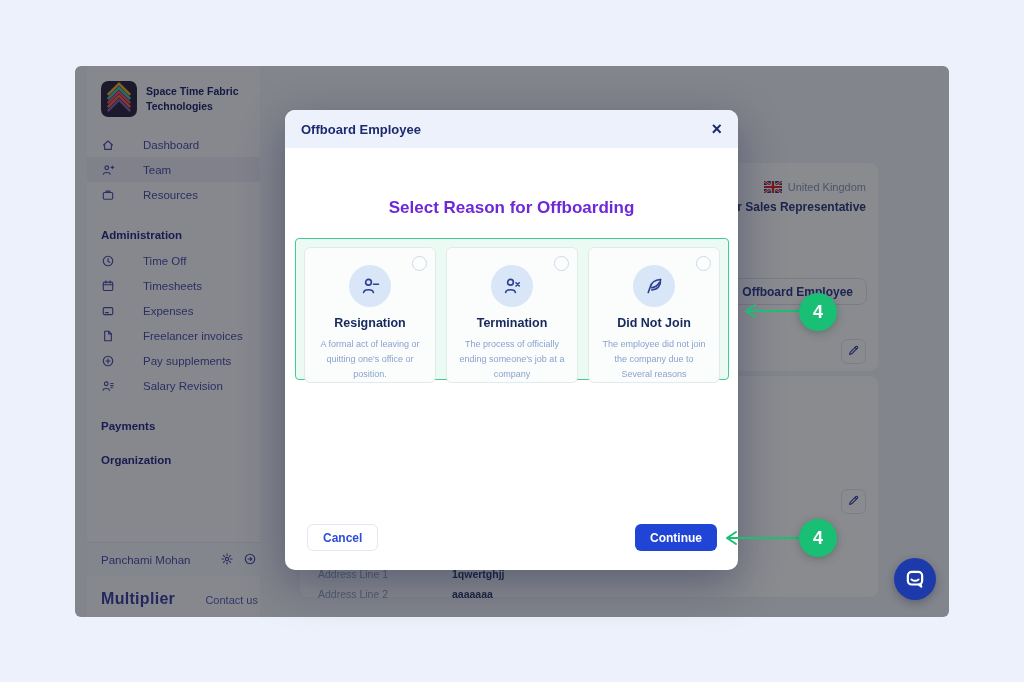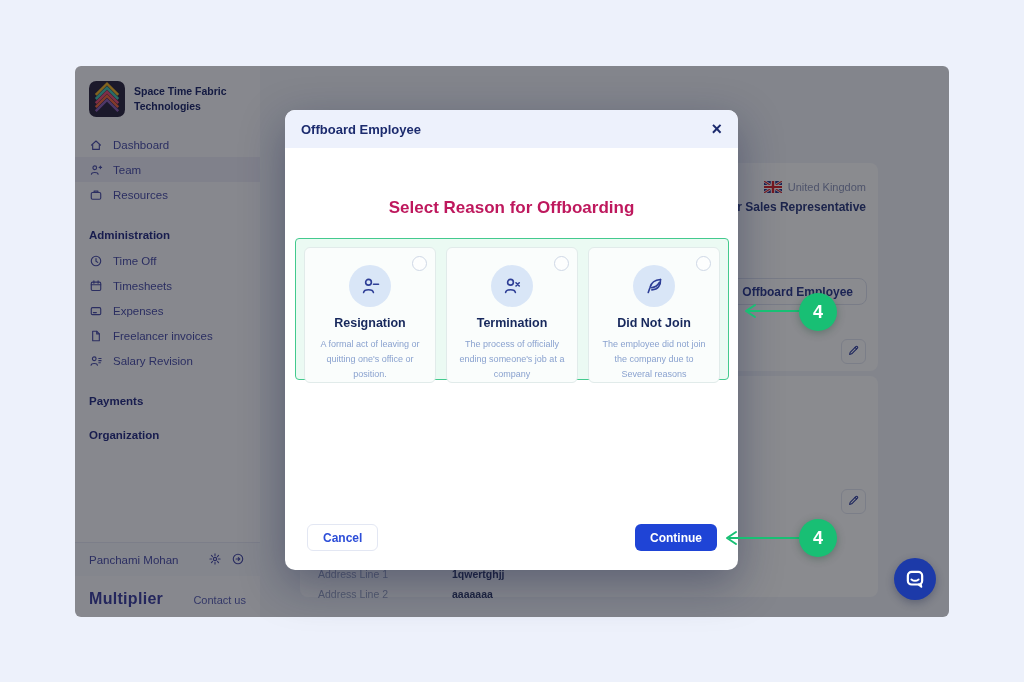--- a/index.html
+++ b/index.html
@@ -6,27 +6,27 @@
   html,body { width:1024px; height:682px; }
   body { font-family:"Liberation Sans", sans-serif; background:#edf1fb; overflow:hidden; }
   .canvas { position:relative; width:1024px; height:682px; background:#edf1fb; }
 
   
   .app { position:absolute; left:75px; top:66px; width:874px; height:551px;
          background:#f2f4fa; border-radius:6px; overflow:hidden; }
   .dim { position:absolute; inset:0; background:rgba(10,12,20,0.48); z-index:5; }
 
   
-  .sidebar { position:absolute; left:0; top:0; bottom:0; width:185px; background:#f9fafe; padding:15px 14px; }
+  .sidebar { position:absolute; left:12px; top:0; bottom:0; width:185px; background:#f9fafe; padding:15px 14px; }
   .logo-row { display:flex; gap:9px; align-items:flex-start; }
   .logo-mark { width:36px; height:36px; flex:none; }
   .logo-mark svg { width:36px; height:36px; display:block; }
   .company { font-size:10.5px; font-weight:bold; color:#1d276b; line-height:1.45; padding-top:3px; }
   .nav { margin-top:15px; }
-  .nav-item { display:flex; align-items:center; gap:10px; height:25px; font-size:11.5px; color:#4a4ea8; cursor:pointer; }
+  .nav-item { display:flex; align-items:center; gap:28px; height:25px; font-size:11.5px; color:#4a4ea8; cursor:pointer; }
   .nav-item.active { background:#ececf7; margin:0 -14px; padding:0 14px; }
   .nicon { width:14px; height:14px; flex:none; color:#575cb; }
   .nicon svg { width:14px; height:14px; display:block; }
   .sec-title { margin:22px 0 7px; font-size:11.5px; font-weight:bold; color:#262c83; }
   .sec-title.tight { }
   .sb-user { position:absolute; left:0; right:0; bottom:41px; border-top:1px solid #e4e7f3; background:#f4f5fc;
              padding:9px 14px; display:flex; align-items:center; justify-content:space-between;
              font-size:11.5px; color:#4a4ea8;gap:13px; }
   .sb-user-icons { display:flex; gap:8px; color:#4a4ea8; }
   .sb-user-icons .nicon { width:15px; height:15px; }
@@ -52,21 +52,21 @@
   .addr-label { width:134px; color:#9aa3c2; }
   .addr-value { color:#323b66; font-weight:bold; }
 
   
   .modal { position:absolute; left:285px; top:110px; width:453px; height:460px; background:#fff; border-radius:10px;
            box-shadow:0 14px 44px rgba(15,25,70,.38); z-index:10; }
   .modal-header { height:38px; background:#edf1fc; border-radius:10px 10px 0 0; display:flex; align-items:center;
                   justify-content:space-between; padding:0 16px; }
   .modal-title { font-size:13px; font-weight:bold; color:#1c2b6e; }
   .modal-close { font-size:18px; line-height:1; color:#1c2b6e; cursor:pointer; font-weight:bold; }
-  .modal-heading { position:absolute; left:0; right:0; top:88px; text-align:center; font-size:17px; font-weight:bold; color:#be185d; }
+  .modal-heading { position:absolute; left:0; right:0; top:88px; text-align:center; font-size:17px; font-weight:bold; color:#6d28d9; }
   .options-box { position:absolute; left:10px; top:128px; width:434px; height:142px; background:#ebfaf3;
                  border:1.5px solid #43ca8e; border-radius:4px; display:grid; grid-template-columns:repeat(3,1fr);
                  gap:10px; padding:8px; }
   .opt-card { position:relative; background:#fafdfc; border:1px solid #e1ebea; border-radius:6px;
               display:flex; flex-direction:column; align-items:center; padding-top:17px; cursor:pointer; }
   .opt-radio { position:absolute; top:8px; right:8px; width:15px; height:15px; border:1.5px solid #cfd8e6;
                border-radius:50%; background:#fdfefe; }
   .opt-icon-circle { width:42px; height:42px; border-radius:50%; background:#d9e6f7; color:#2e3e96;
                      display:flex; align-items:center; justify-content:center; }
   .opt-icon-circle svg { width:20px; height:20px; }
@@ -178,20 +178,29 @@
               <svg viewBox="0 0 16 16" fill="none" stroke="currentColor" stroke-width="1.3" stroke-linecap="round" stroke-linejoin="round">
                 <path d="M4.2 2.6h4.6l3 3v7.8H4.2z"></path>
                 <path d="M8.8 2.6v3h3"></path>
               </svg>
             </span>
           <span>Freelancer invoices</span>
         </div>
         <div class="nav-item">
           <span class="nicon">
               <svg viewBox="0 0 16 16" fill="none" stroke="currentColor" stroke-width="1.3" stroke-linecap="round" stroke-linejoin="round">
+                <circle cx="8" cy="8" r="5.4"></circle>
+                <path d="M8 5.6v4.8M5.6 8h4.8"></path>
+              </svg>
+            </span>
+          <span>Pay supplements</span>
+        </div>
+        <div class="nav-item">
+          <span class="nicon">
+              <svg viewBox="0 0 16 16" fill="none" stroke="currentColor" stroke-width="1.3" stroke-linecap="round" stroke-linejoin="round">
                 <circle cx="6" cy="5.4" r="2.1"></circle>
                 <path d="M2.4 12.8c.3-2.6 6.9-2.6 7.2 0"></path>
                 <path d="M11.2 5.2h2.6M11.2 7.6h2.6M11.2 10h1.8"></path>
               </svg>
             </span>
           <span>Salary Revision</span>
         </div>
 
         <div class="sec-title">Payments</div>
 

